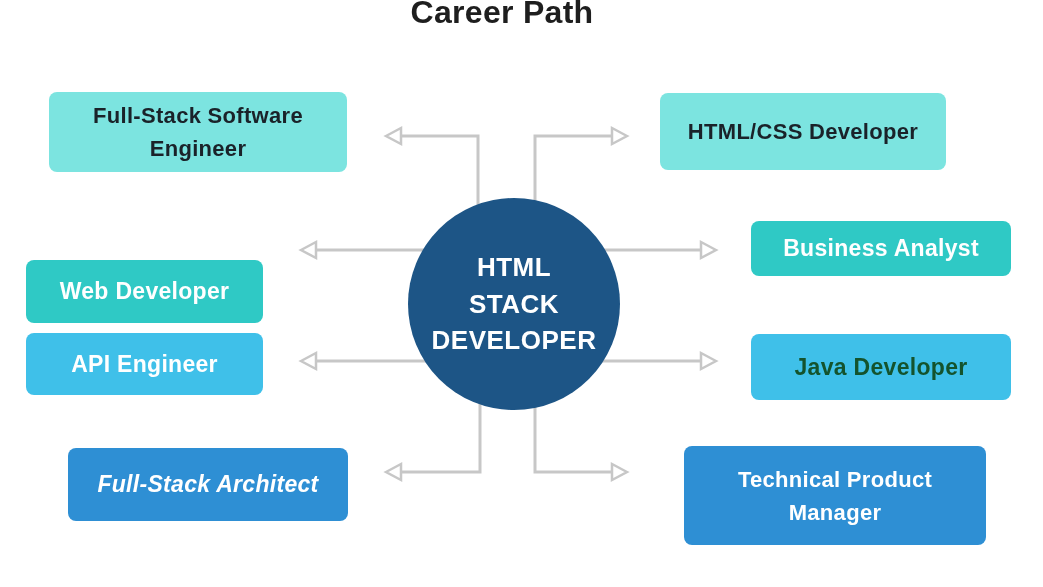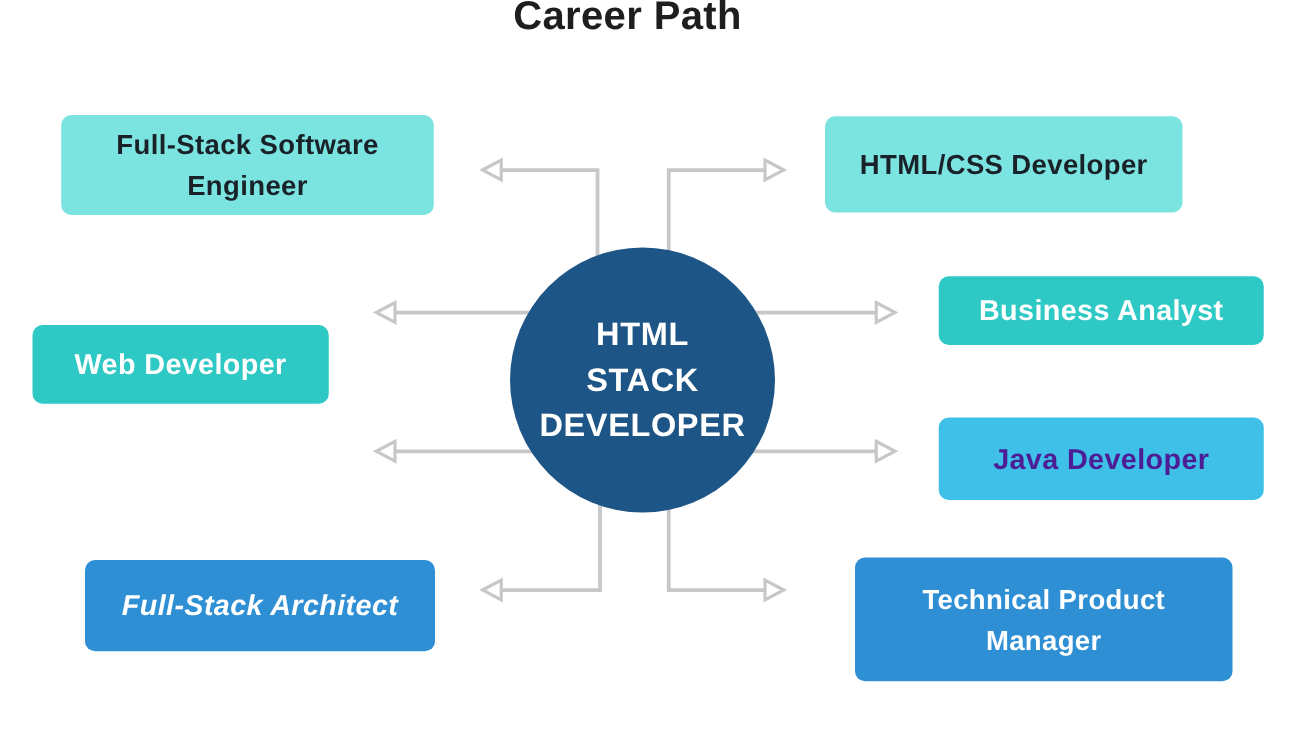--- a/index.html
+++ b/index.html
@@ -119,24 +119,25 @@
   <h1 class="page-title" style="color: rgb(30, 30, 30);">Career Path</h1>
 
   <div class="center-node" style="background-color: rgb(29, 85, 134);">
     <span>HTML STACK DEVELOPER</span>
   </div>
 
   <div class="node f22" style="left: 49px; top: 92px; width: 298px; height: 80px; background-color: rgb(124, 228, 224); color: rgb(26, 34, 41);">Full-Stack Software Engineer</div>
 
   <div class="node f23" style="left: 26px; top: 220px; width: 237px; height: 63px; background-color: rgb(47, 201, 197); color: rgb(255, 255, 255); margin-top: 40px;">Web Developer</div>
 
+  <div class="node f23" style="left: 26px; top: 333px; width: 237px; height: 62px; background-color: rgb(63, 192, 233); color: rgb(255, 255, 255);">API Engineer</div>
 
   <div class="node f23" style="left: 68px; top: 448px; width: 280px; height: 73px; background-color: rgb(46, 143, 212); color: #ffffff; font-style: italic;">Full-Stack Architect</div>
 
   <div class="node f22" style="left: 660px; top: 93px; width: 286px; height: 77px; background-color: rgb(124, 228, 224); color: rgb(26, 34, 41);">HTML/CSS Developer</div>
 
   <div class="node f23" style="left: 751px; top: 221px; width: 260px; height: 55px; background-color: rgb(47, 201, 197); color: rgb(255, 255, 255);">Business Analyst</div>
 
-  <div class="node f23" style="left: 751px; top: 334px; width: 260px; height: 66px; background-color: rgb(63, 192, 233); color: #4c1d95;">Java Developer</div>
+  <div class="node f23" style="left: 751px; top: 334px; width: 260px; height: 66px; background-color: rgb(63, 192, 233); color: #14532d;">Java Developer</div>
 
   <div class="node f22" style="left: 684px; top: 446px; width: 302px; height: 99px; background-color: rgb(46, 143, 212); color: rgb(255, 255, 255);">Technical Product Manager</div>
 
 </div>
 
 </body></html>

